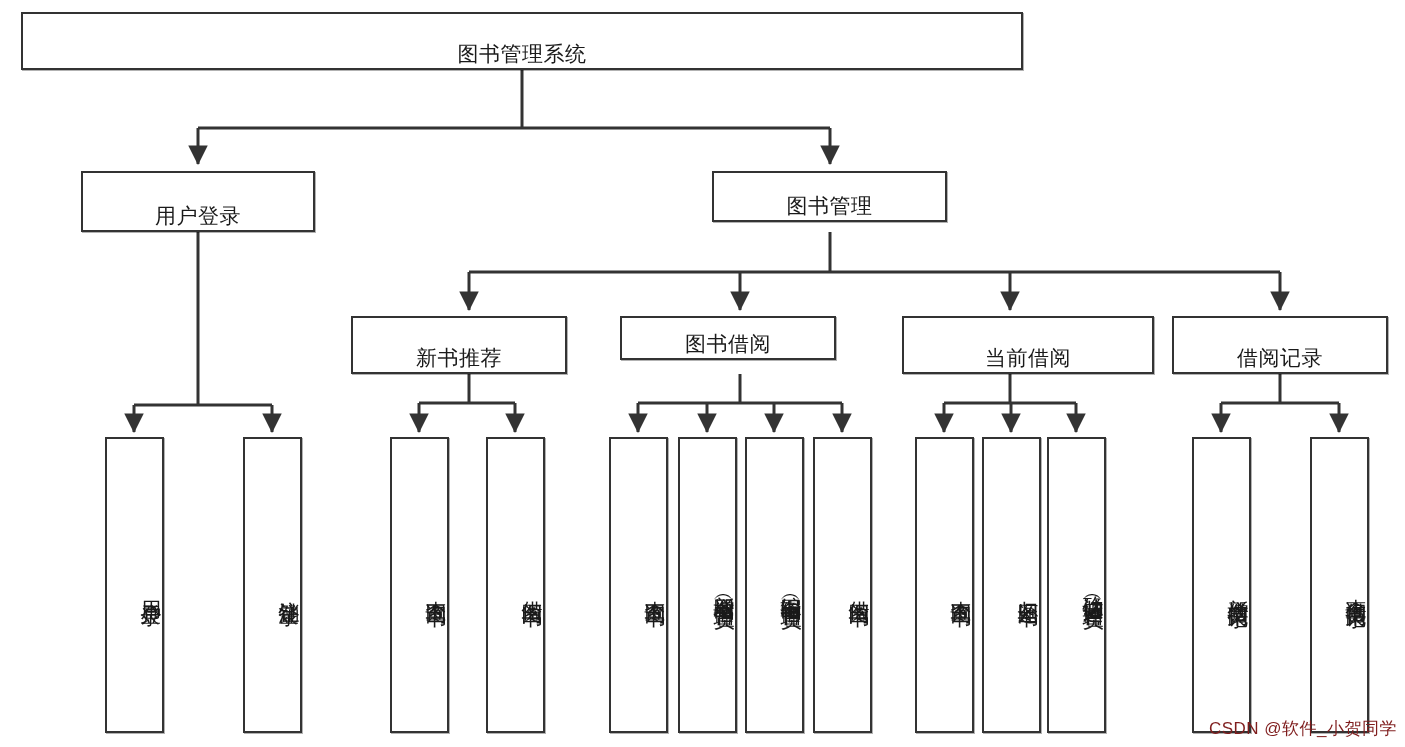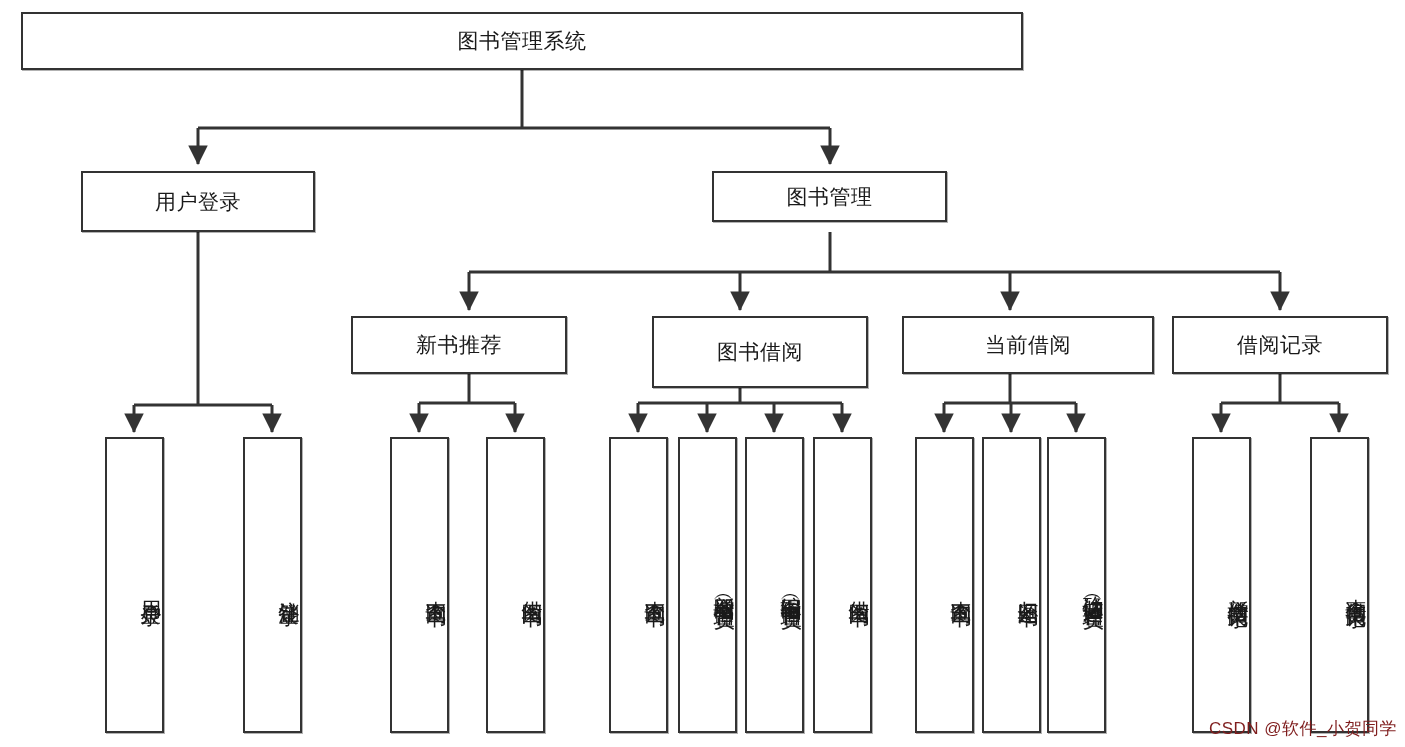--- a/index.html
+++ b/index.html
@@ -24,21 +24,21 @@
     width: 1405px;
     height: 747px;
     pointer-events: none;
   }
   .node {
     position: absolute;
     box-sizing: border-box;
     border: 2px solid #333333;
     background: #ffffff;
     display: flex;
-    align-items: center;
+    align-items: flex-end;
     justify-content: center;
     color: #1a1a1a;
     box-shadow: 1px 1px 0 rgba(0,0,0,0.30);
   }
   .node.horiz {
     font-size: 21px;
     letter-spacing: 0.5px;
     white-space: nowrap;
   }
   .node.vert {
@@ -124,21 +124,21 @@
   <div class="node horiz" style="left:81px; top:171px; width:234px; height:61px;">
     <span>用户登录</span>
   </div>
   <div class="node horiz" style="left:712px; top:171px; width:235px; height:51px;">
     <span>图书管理</span>
   </div>
 
   <div class="node horiz" style="left:351px; top:316px; width:216px; height:58px;">
     <span>新书推荐</span>
   </div>
-  <div class="node horiz" style="left:652px; top:316px; width:216px; height:72px;">
+  <div class="node horiz" style="left:620px; top:316px; width:216px; height:44px;">
     <span>图书借阅</span>
   </div>
   <div class="node horiz" style="left:902px; top:316px; width:252px; height:58px;">
     <span>当前借阅</span>
   </div>
   <div class="node horiz" style="left:1172px; top:316px; width:216px; height:58px;">
     <span>借阅记录</span>
   </div>
 
   <div class="node vert" style="left:105px; top:437px; width:59px; height:296px;">

